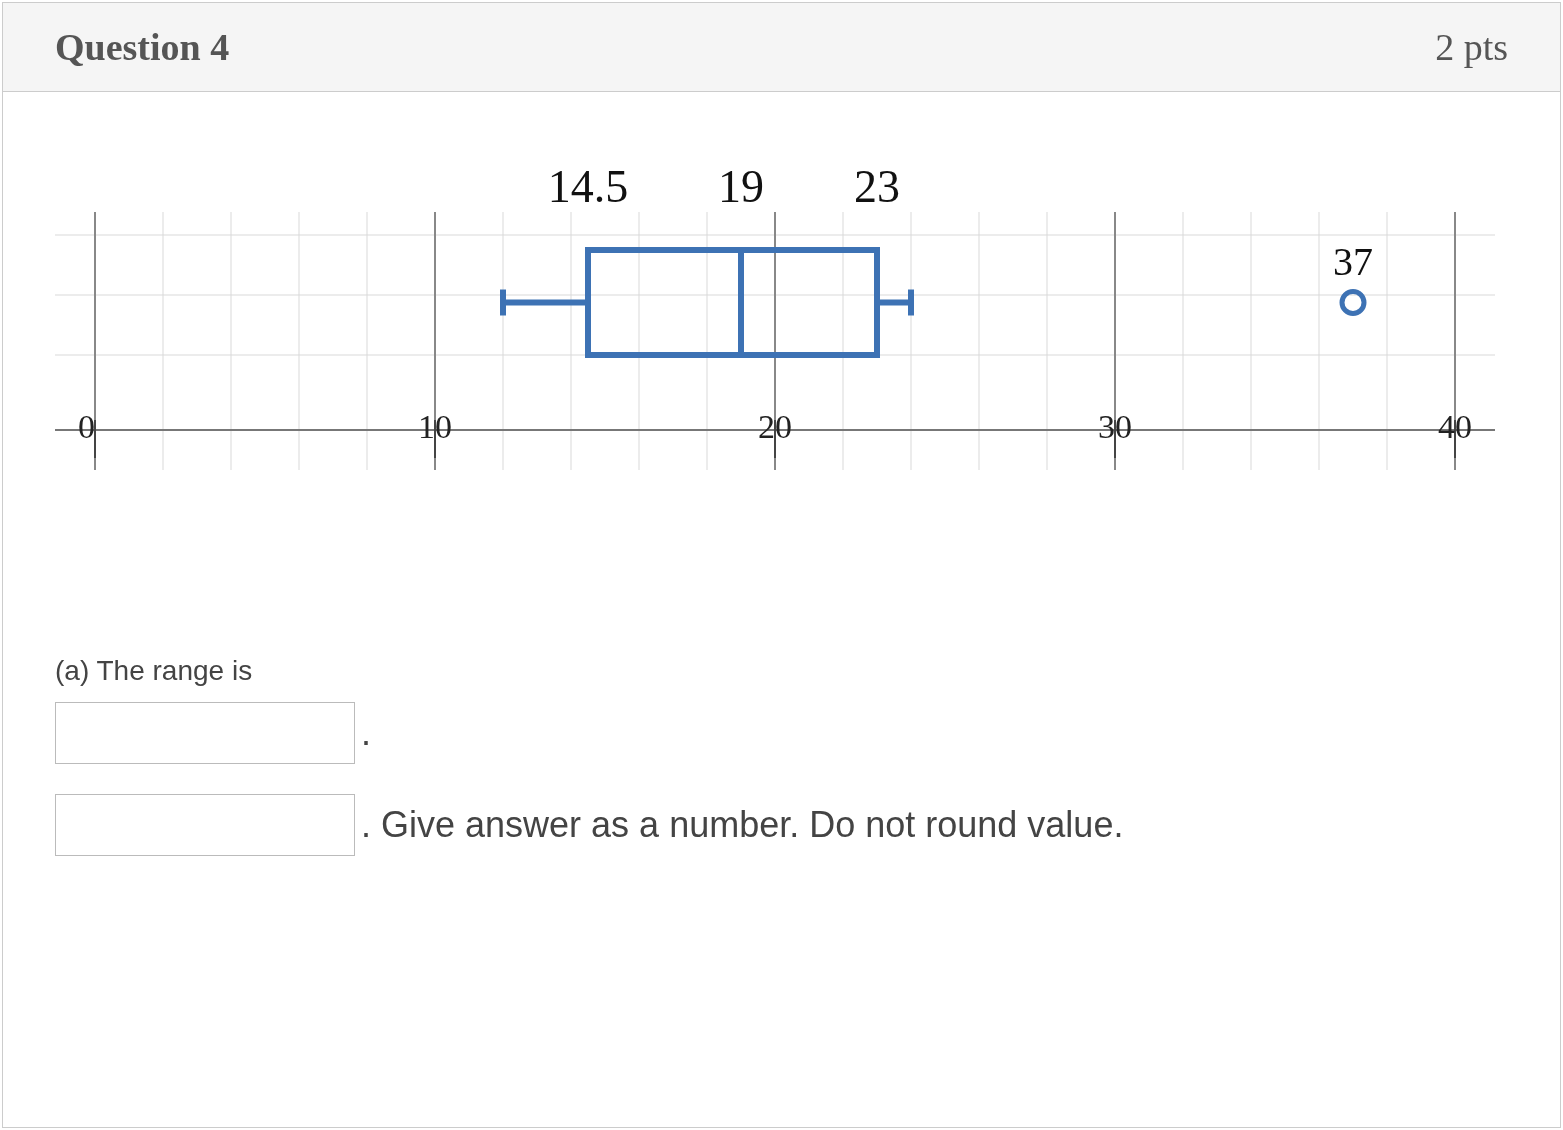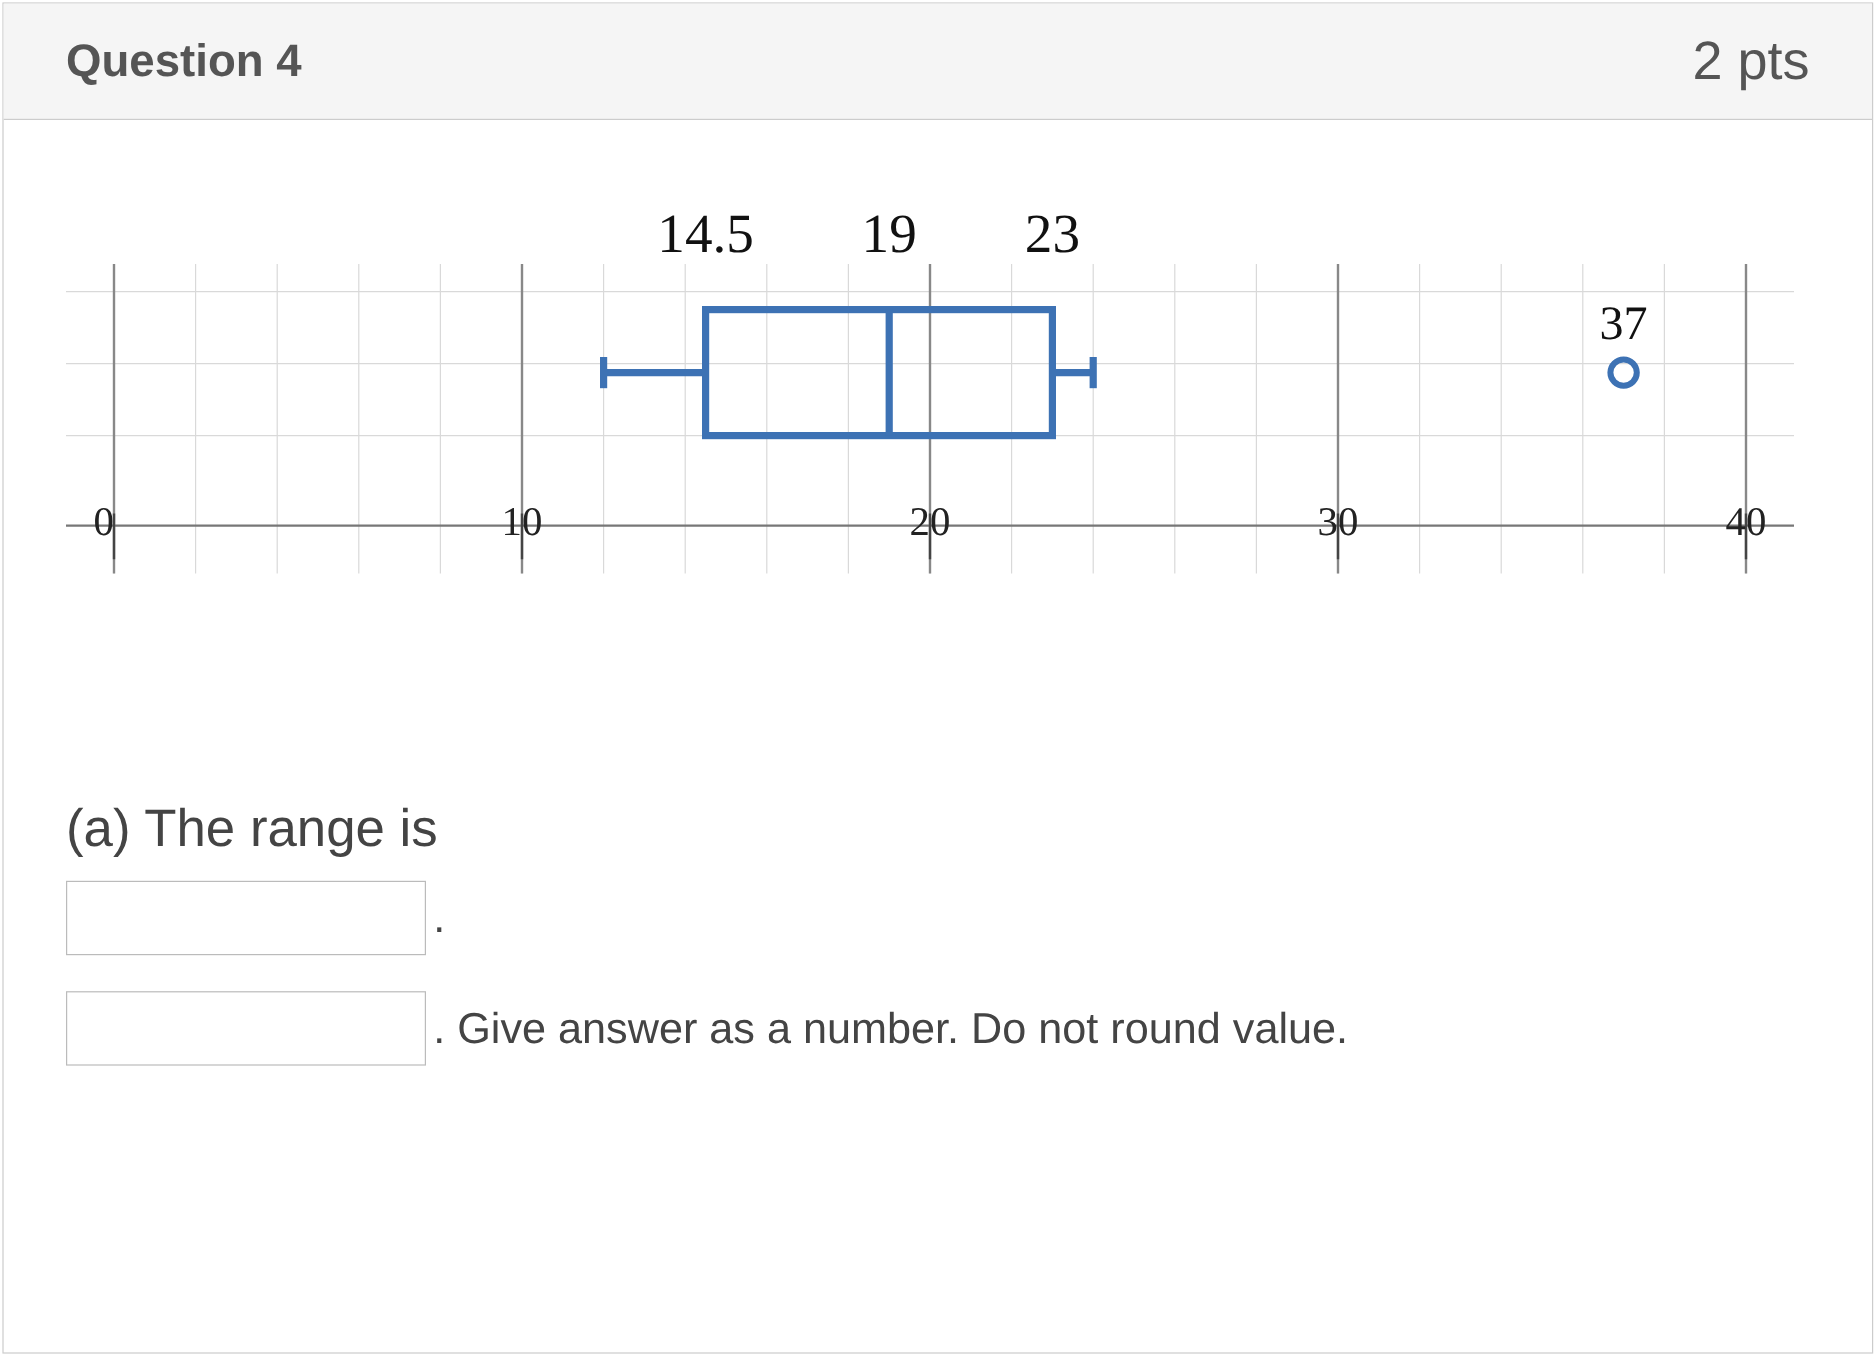--- a/index.html
+++ b/index.html
@@ -17,28 +17,29 @@
       height: 1126px;
       background: #fff;
     }
     .question-header {
       background: #f5f5f5;
       border-bottom: 1px solid #ccc;
       padding: 22px 52px;
       display: flex;
       justify-content: space-between;
       align-items: center;
+      font-family: Liberation Serif, serif;
     }
     .question-title {
       font-size: 38px;
       font-weight: bold;
       color: #555;
     }
     .question-points {
-      font-size: 45px;
+      font-size: 38px;
       color: #555;
     }
     .question-body {
       padding: 48px 52px 30px 52px;
     }
     .chart-wrap {
       position: relative;
       width: 1440px;
       height: 370px;
     }
@@ -62,21 +63,21 @@
       background: #fff;
       margin-right: 6px;
       font-size: 30px;
       padding: 4px 8px;
     }
     .after-text {
       font-size: 36px;
       color: #444;
     }
     .part-label {
-      font-size: 44px;
+      font-size: 28px;
       color: #444;
       margin-bottom: 4px;
       display: block;
     }
   </style>
 </head>
 <body>
 
 <div class="question-container">
 

